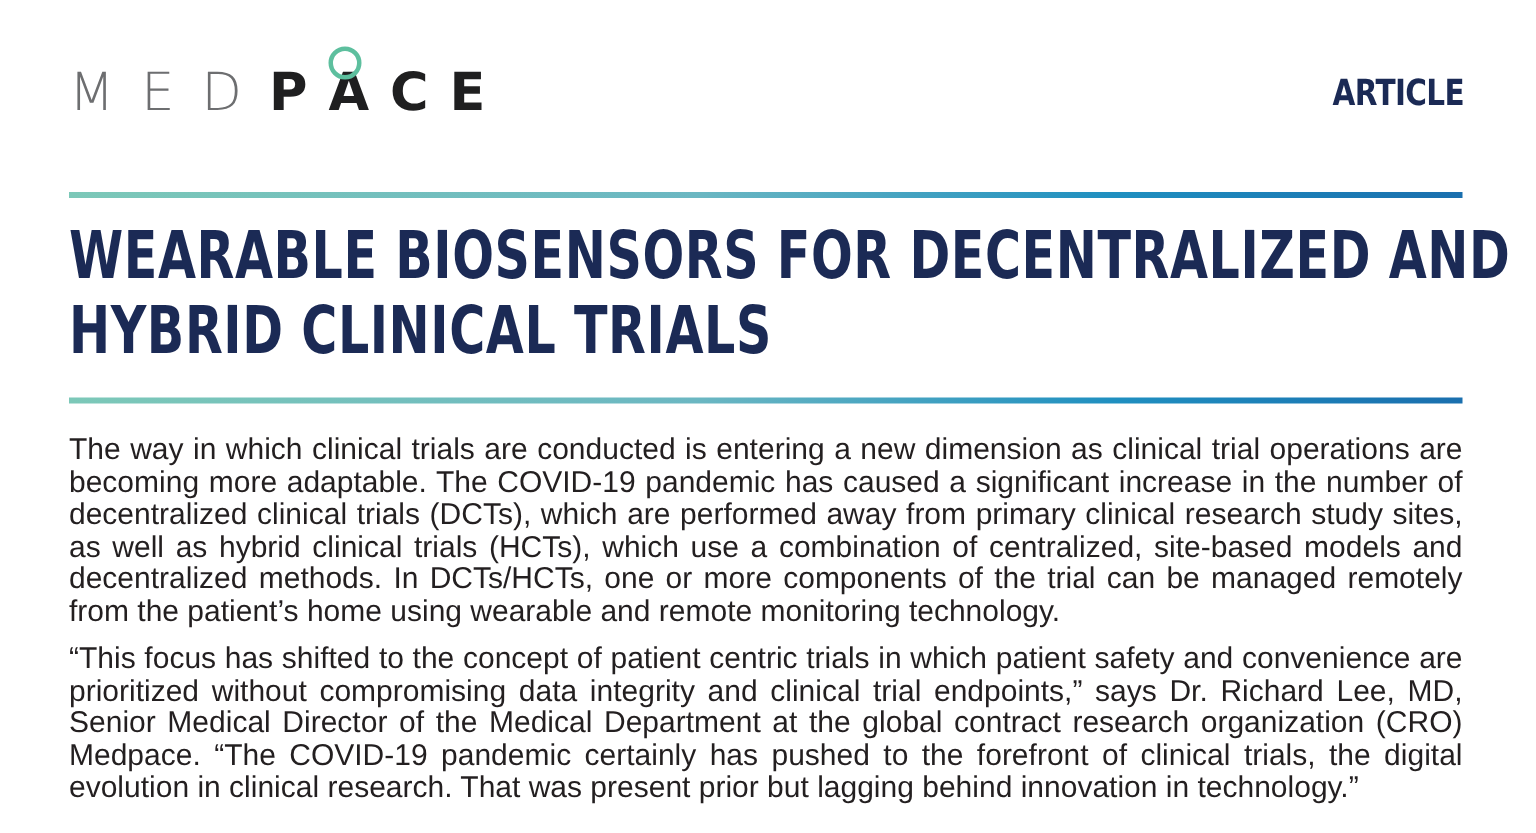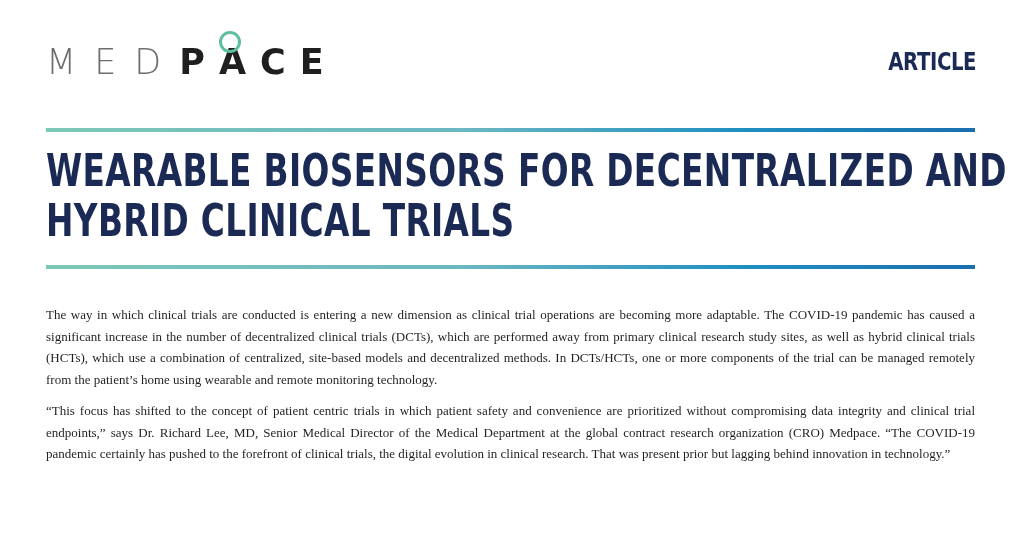--- a/index.html
+++ b/index.html
@@ -95,25 +95,25 @@
       font-size: 44px;
       line-height: 50px;
       letter-spacing: 0.5px;
       transform: scaleX(0.745);
       transform-origin: left top;
       white-space: nowrap;
     }
     .body-text {
       position: absolute;
       left: 46px;
-      top: 304px;
+      top: 290px;
       width: 929px;
       color: #231f20;
-      font-family: Liberation Serif, serif;
-      font-size: 13px;
+      font-family: Liberation Sans, sans-serif;
+      font-size: 20px;
       line-height: 21.5px;
     }
     .body-text p {
       margin: 0 0 10px 0;
       text-align: justify;
       text-align-last: left;
     }
   </style>
 </head>
 <body>

